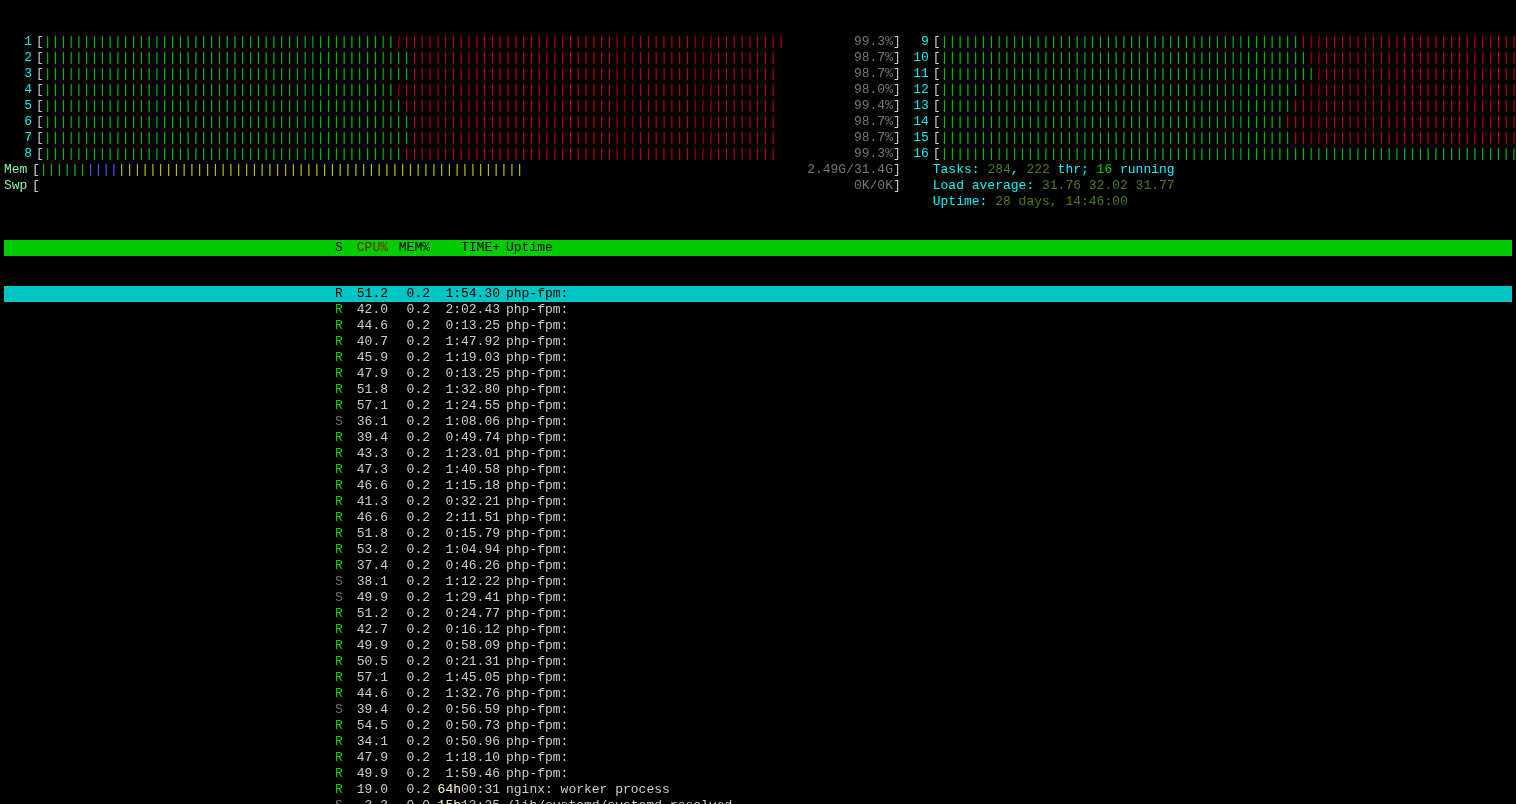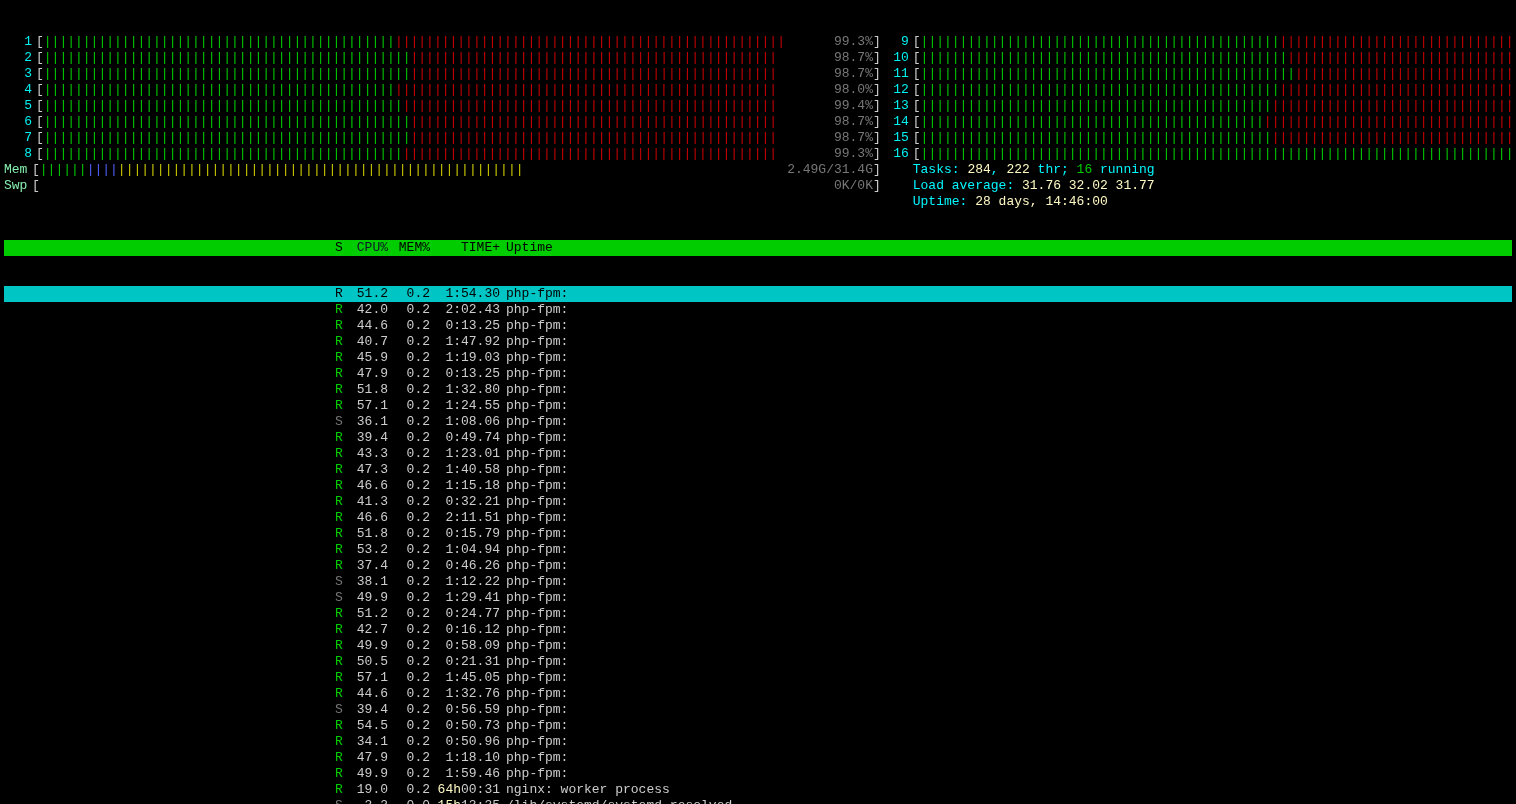--- a/index.html
+++ b/index.html
@@ -46,20 +46,21 @@
   }
   .meter-bar span { display:inline; }
   .g { color: #00cc00; }
   .r { color: #cc0000; }
   .bl{ color: #5060ff; }
   .y { color: #cccc00; }
   .meter-val {
     color: #777;
     width: 88px;
     text-align: right;
+    margin-left: 20px;
   }
   .hdr-row {
     background: #00cc00;
     color: #000;
     height: 16px;
     line-height: 16px;
     display: flex;
   }
   .plist {
     font-family: 'Courier New', monospace;
@@ -77,32 +78,32 @@
   .state-col { width: 14px; text-align:center;}
   .cpu-col { width: 42px; text-align:right;}
   .mem-col { width: 42px; text-align:right;}
   .time-col { width: 70px; text-align:right;}
   .cmd-col { padding-left: 6px; flex:1;}
   .stateR { color:#00cc00; }
   .stateS { color:#777; }
   .sel .stateR, .sel .stateS { color:inherit;}
   .time-red { color:#fef9c3;text-align:center;}
   .info { color:#00f7ff;}
-  .info .v { color:#fef9c3;}
+  .info .v { color:#4d7c0f;}
 </style>
 </head>
 <body>
 
 <div class="term">
   <div class="top">
     <div class="col" id="meters-left"><div class="meter-line"><span class="meter-label">1</span><span class="meter-bracket">[</span><span class="meter-bar"><span class="g">|||||||||||||||||||||||||||||||||||||||||||||</span><span class="r">||||||||||||||||||||||||||||||||||||||||||||||||||</span></span><span class="meter-val"><span style="color:#777">99.3%</span></span><span class="meter-bracket">]</span></div><div class="meter-line"><span class="meter-label">2</span><span class="meter-bracket">[</span><span class="meter-bar"><span class="g">|||||||||||||||||||||||||||||||||||||||||||||||</span><span class="r">|||||||||||||||||||||||||||||||||||||||||||||||</span></span><span class="meter-val"><span style="color:#777">98.7%</span></span><span class="meter-bracket">]</span></div><div class="meter-line"><span class="meter-label">3</span><span class="meter-bracket">[</span><span class="meter-bar"><span class="g">|||||||||||||||||||||||||||||||||||||||||||||||</span><span class="r">|||||||||||||||||||||||||||||||||||||||||||||||</span></span><span class="meter-val"><span style="color:#777">98.7%</span></span><span class="meter-bracket">]</span></div><div class="meter-line"><span class="meter-label">4</span><span class="meter-bracket">[</span><span class="meter-bar"><span class="g">|||||||||||||||||||||||||||||||||||||||||||||</span><span class="r">|||||||||||||||||||||||||||||||||||||||||||||||||</span></span><span class="meter-val"><span style="color:#777">98.0%</span></span><span class="meter-bracket">]</span></div><div class="meter-line"><span class="meter-label">5</span><span class="meter-bracket">[</span><span class="meter-bar"><span class="g">||||||||||||||||||||||||||||||||||||||||||||||</span><span class="r">||||||||||||||||||||||||||||||||||||||||||||||||</span></span><span class="meter-val"><span style="color:#777">99.4%</span></span><span class="meter-bracket">]</span></div><div class="meter-line"><span class="meter-label">6</span><span class="meter-bracket">[</span><span class="meter-bar"><span class="g">|||||||||||||||||||||||||||||||||||||||||||||||</span><span class="r">|||||||||||||||||||||||||||||||||||||||||||||||</span></span><span class="meter-val"><span style="color:#777">98.7%</span></span><span class="meter-bracket">]</span></div><div class="meter-line"><span class="meter-label">7</span><span class="meter-bracket">[</span><span class="meter-bar"><span class="g">|||||||||||||||||||||||||||||||||||||||||||||||</span><span class="r">|||||||||||||||||||||||||||||||||||||||||||||||</span></span><span class="meter-val"><span style="color:#777">98.7%</span></span><span class="meter-bracket">]</span></div><div class="meter-line"><span class="meter-label">8</span><span class="meter-bracket">[</span><span class="meter-bar"><span class="g">||||||||||||||||||||||||||||||||||||||||||||||</span><span class="r">||||||||||||||||||||||||||||||||||||||||||||||||</span></span><span class="meter-val"><span style="color:#777">99.3%</span></span><span class="meter-bracket">]</span></div><div class="meter-line"><span class="meter-label2">Mem</span><span class="meter-bracket">[</span><span class="meter-bar"><span class="g">||||||</span><span class="bl">||||</span><span class="y">||||||||||||||||||||||||||||||||||||||||||||||||||||</span></span><span class="meter-val">2.49G/31.4G</span><span class="meter-bracket">]</span></div><div class="meter-line"><span class="meter-label2">Swp</span><span class="meter-bracket">[</span><span class="meter-bar"></span><span class="meter-val">0K/0K</span><span class="meter-bracket">]</span></div></div>
     <div class="col" id="meters-right"><div class="meter-line"><span class="meter-label">9</span><span class="meter-bracket">[</span><span class="meter-bar"><span class="g">||||||||||||||||||||||||||||||||||||||||||||||</span><span class="r">||||||||||||||||||||||||||||||||||||||||||||||||</span></span></div><div class="meter-line"><span class="meter-label">10</span><span class="meter-bracket">[</span><span class="meter-bar"><span class="g">|||||||||||||||||||||||||||||||||||||||||||||||</span><span class="r">|||||||||||||||||||||||||||||||||||||||||||||||</span></span></div><div class="meter-line"><span class="meter-label">11</span><span class="meter-bracket">[</span><span class="meter-bar"><span class="g">||||||||||||||||||||||||||||||||||||||||||||||||</span><span class="r">|||||||||||||||||||||||||||||||||||||||||||||||</span></span></div><div class="meter-line"><span class="meter-label">12</span><span class="meter-bracket">[</span><span class="meter-bar"><span class="g">||||||||||||||||||||||||||||||||||||||||||||||</span><span class="r">||||||||||||||||||||||||||||||||||||||||||||||||</span></span></div><div class="meter-line"><span class="meter-label">13</span><span class="meter-bracket">[</span><span class="meter-bar"><span class="g">|||||||||||||||||||||||||||||||||||||||||||||</span><span class="r">|||||||||||||||||||||||||||||||||||||||||||||||||</span></span></div><div class="meter-line"><span class="meter-label">14</span><span class="meter-bracket">[</span><span class="meter-bar"><span class="g">||||||||||||||||||||||||||||||||||||||||||||</span><span class="r">||||||||||||||||||||||||||||||||||||||||||||||||||</span></span></div><div class="meter-line"><span class="meter-label">15</span><span class="meter-bracket">[</span><span class="meter-bar"><span class="g">|||||||||||||||||||||||||||||||||||||||||||||</span><span class="r">|||||||||||||||||||||||||||||||||||||||||||||||||</span></span></div><div class="meter-line"><span class="meter-label">16</span><span class="meter-bracket">[</span><span class="meter-bar"><span class="g">|||||||||||||||||||||||||||||||||||||||||||||||||||||||||||||||||||||||||||||||||||||</span></span></div><div class="meter-line info"><span class="meter-label"></span><span class="v" style="color:#00f7ff">Tasks: </span><span class="v">284</span><span style="color:#00f7ff">, </span><span class="v">222</span><span style="color:#00f7ff"> thr; </span><span class="g">16</span><span style="color:#00f7ff"> running</span></div><div class="meter-line info"><span class="meter-label"></span><span style="color:#00f7ff">Load average: </span><span class="v">31.76 32.02 31.77</span></div><div class="meter-line info"><span class="meter-label"></span><span style="color:#00f7ff">Uptime: </span><span class="v">28 days, 14:46:00</span></div></div>
   </div>
   <div class="hdr-row">
     <span class="s-col"></span>
     <span class="state-col">S</span>
-    <span class="cpu-col" style="color:#0f172a;background:#00cc00;">CPU%</span>
+    <span class="cpu-col" style="color:#7f1d1d;background:#00cc00;">CPU%</span>
     <span class="mem-col">MEM%</span>
     <span class="time-col">TIME+</span>
     <span class="cmd-col">Uptime</span>
   </div>
   <div class="plist" id="plist"><div class="prow sel"><span class="s-col"></span><span class="state-col stateR">R</span><span class="cpu-col"> 51.2</span><span class="mem-col">  0.2</span><span class="time-col">1:54.30</span><span class="cmd-col">php-fpm:</span></div><div class="prow"><span class="s-col"></span><span class="state-col stateR">R</span><span class="cpu-col"> 42.0</span><span class="mem-col">  0.2</span><span class="time-col">2:02.43</span><span class="cmd-col">php-fpm:</span></div><div class="prow"><span class="s-col"></span><span class="state-col stateR">R</span><span class="cpu-col"> 44.6</span><span class="mem-col">  0.2</span><span class="time-col">0:13.25</span><span class="cmd-col">php-fpm:</span></div><div class="prow"><span class="s-col"></span><span class="state-col stateR">R</span><span class="cpu-col"> 40.7</span><span class="mem-col">  0.2</span><span class="time-col">1:47.92</span><span class="cmd-col">php-fpm:</span></div><div class="prow"><span class="s-col"></span><span class="state-col stateR">R</span><span class="cpu-col"> 45.9</span><span class="mem-col">  0.2</span><span class="time-col">1:19.03</span><span class="cmd-col">php-fpm:</span></div><div class="prow"><span class="s-col"></span><span class="state-col stateR">R</span><span class="cpu-col"> 47.9</span><span class="mem-col">  0.2</span><span class="time-col">0:13.25</span><span class="cmd-col">php-fpm:</span></div><div class="prow"><span class="s-col"></span><span class="state-col stateR">R</span><span class="cpu-col"> 51.8</span><span class="mem-col">  0.2</span><span class="time-col">1:32.80</span><span class="cmd-col">php-fpm:</span></div><div class="prow"><span class="s-col"></span><span class="state-col stateR">R</span><span class="cpu-col"> 57.1</span><span class="mem-col">  0.2</span><span class="time-col">1:24.55</span><span class="cmd-col">php-fpm:</span></div><div class="prow"><span class="s-col"></span><span class="state-col stateS">S</span><span class="cpu-col"> 36.1</span><span class="mem-col">  0.2</span><span class="time-col">1:08.06</span><span class="cmd-col">php-fpm:</span></div><div class="prow"><span class="s-col"></span><span class="state-col stateR">R</span><span class="cpu-col"> 39.4</span><span class="mem-col">  0.2</span><span class="time-col">0:49.74</span><span class="cmd-col">php-fpm:</span></div><div class="prow"><span class="s-col"></span><span class="state-col stateR">R</span><span class="cpu-col"> 43.3</span><span class="mem-col">  0.2</span><span class="time-col">1:23.01</span><span class="cmd-col">php-fpm:</span></div><div class="prow"><span class="s-col"></span><span class="state-col stateR">R</span><span class="cpu-col"> 47.3</span><span class="mem-col">  0.2</span><span class="time-col">1:40.58</span><span class="cmd-col">php-fpm:</span></div><div class="prow"><span class="s-col"></span><span class="state-col stateR">R</span><span class="cpu-col"> 46.6</span><span class="mem-col">  0.2</span><span class="time-col">1:15.18</span><span class="cmd-col">php-fpm:</span></div><div class="prow"><span class="s-col"></span><span class="state-col stateR">R</span><span class="cpu-col"> 41.3</span><span class="mem-col">  0.2</span><span class="time-col">0:32.21</span><span class="cmd-col">php-fpm:</span></div><div class="prow"><span class="s-col"></span><span class="state-col stateR">R</span><span class="cpu-col"> 46.6</span><span class="mem-col">  0.2</span><span class="time-col">2:11.51</span><span class="cmd-col">php-fpm:</span></div><div class="prow"><span class="s-col"></span><span class="state-col stateR">R</span><span class="cpu-col"> 51.8</span><span class="mem-col">  0.2</span><span class="time-col">0:15.79</span><span class="cmd-col">php-fpm:</span></div><div class="prow"><span class="s-col"></span><span class="state-col stateR">R</span><span class="cpu-col"> 53.2</span><span class="mem-col">  0.2</span><span class="time-col">1:04.94</span><span class="cmd-col">php-fpm:</span></div><div class="prow"><span class="s-col"></span><span class="state-col stateR">R</span><span class="cpu-col"> 37.4</span><span class="mem-col">  0.2</span><span class="time-col">0:46.26</span><span class="cmd-col">php-fpm:</span></div><div class="prow"><span class="s-col"></span><span class="state-col stateS">S</span><span class="cpu-col"> 38.1</span><span class="mem-col">  0.2</span><span class="time-col">1:12.22</span><span class="cmd-col">php-fpm:</span></div><div class="prow"><span class="s-col"></span><span class="state-col stateS">S</span><span class="cpu-col"> 49.9</span><span class="mem-col">  0.2</span><span class="time-col">1:29.41</span><span class="cmd-col">php-fpm:</span></div><div class="prow"><span class="s-col"></span><span class="state-col stateR">R</span><span class="cpu-col"> 51.2</span><span class="mem-col">  0.2</span><span class="time-col">0:24.77</span><span class="cmd-col">php-fpm:</span></div><div class="prow"><span class="s-col"></span><span class="state-col stateR">R</span><span class="cpu-col"> 42.7</span><span class="mem-col">  0.2</span><span class="time-col">0:16.12</span><span class="cmd-col">php-fpm:</span></div><div class="prow"><span class="s-col"></span><span class="state-col stateR">R</span><span class="cpu-col"> 49.9</span><span class="mem-col">  0.2</span><span class="time-col">0:58.09</span><span class="cmd-col">php-fpm:</span></div><div class="prow"><span class="s-col"></span><span class="state-col stateR">R</span><span class="cpu-col"> 50.5</span><span class="mem-col">  0.2</span><span class="time-col">0:21.31</span><span class="cmd-col">php-fpm:</span></div><div class="prow"><span class="s-col"></span><span class="state-col stateR">R</span><span class="cpu-col"> 57.1</span><span class="mem-col">  0.2</span><span class="time-col">1:45.05</span><span class="cmd-col">php-fpm:</span></div><div class="prow"><span class="s-col"></span><span class="state-col stateR">R</span><span class="cpu-col"> 44.6</span><span class="mem-col">  0.2</span><span class="time-col">1:32.76</span><span class="cmd-col">php-fpm:</span></div><div class="prow"><span class="s-col"></span><span class="state-col stateS">S</span><span class="cpu-col"> 39.4</span><span class="mem-col">  0.2</span><span class="time-col">0:56.59</span><span class="cmd-col">php-fpm:</span></div><div class="prow"><span class="s-col"></span><span class="state-col stateR">R</span><span class="cpu-col"> 54.5</span><span class="mem-col">  0.2</span><span class="time-col">0:50.73</span><span class="cmd-col">php-fpm:</span></div><div class="prow"><span class="s-col"></span><span class="state-col stateR">R</span><span class="cpu-col"> 34.1</span><span class="mem-col">  0.2</span><span class="time-col">0:50.96</span><span class="cmd-col">php-fpm:</span></div><div class="prow"><span class="s-col"></span><span class="state-col stateR">R</span><span class="cpu-col"> 47.9</span><span class="mem-col">  0.2</span><span class="time-col">1:18.10</span><span class="cmd-col">php-fpm:</span></div><div class="prow"><span class="s-col"></span><span class="state-col stateR">R</span><span class="cpu-col"> 49.9</span><span class="mem-col">  0.2</span><span class="time-col">1:59.46</span><span class="cmd-col">php-fpm:</span></div><div class="prow"><span class="s-col"></span><span class="state-col stateR">R</span><span class="cpu-col"> 19.0</span><span class="mem-col">  0.2</span><span class="time-col"><span class="time-red">64h</span>00:31</span><span class="cmd-col">nginx: worker process</span></div><div class="prow"><span class="s-col"></span><span class="state-col stateS">S</span><span class="cpu-col">  3.3</span><span class="mem-col">  0.0</span><span class="time-col"><span class="time-red">15h</span>13:35</span><span class="cmd-col">/lib/systemd/systemd-resolved</span></div></div>
 </div>
 
 </body></html>

